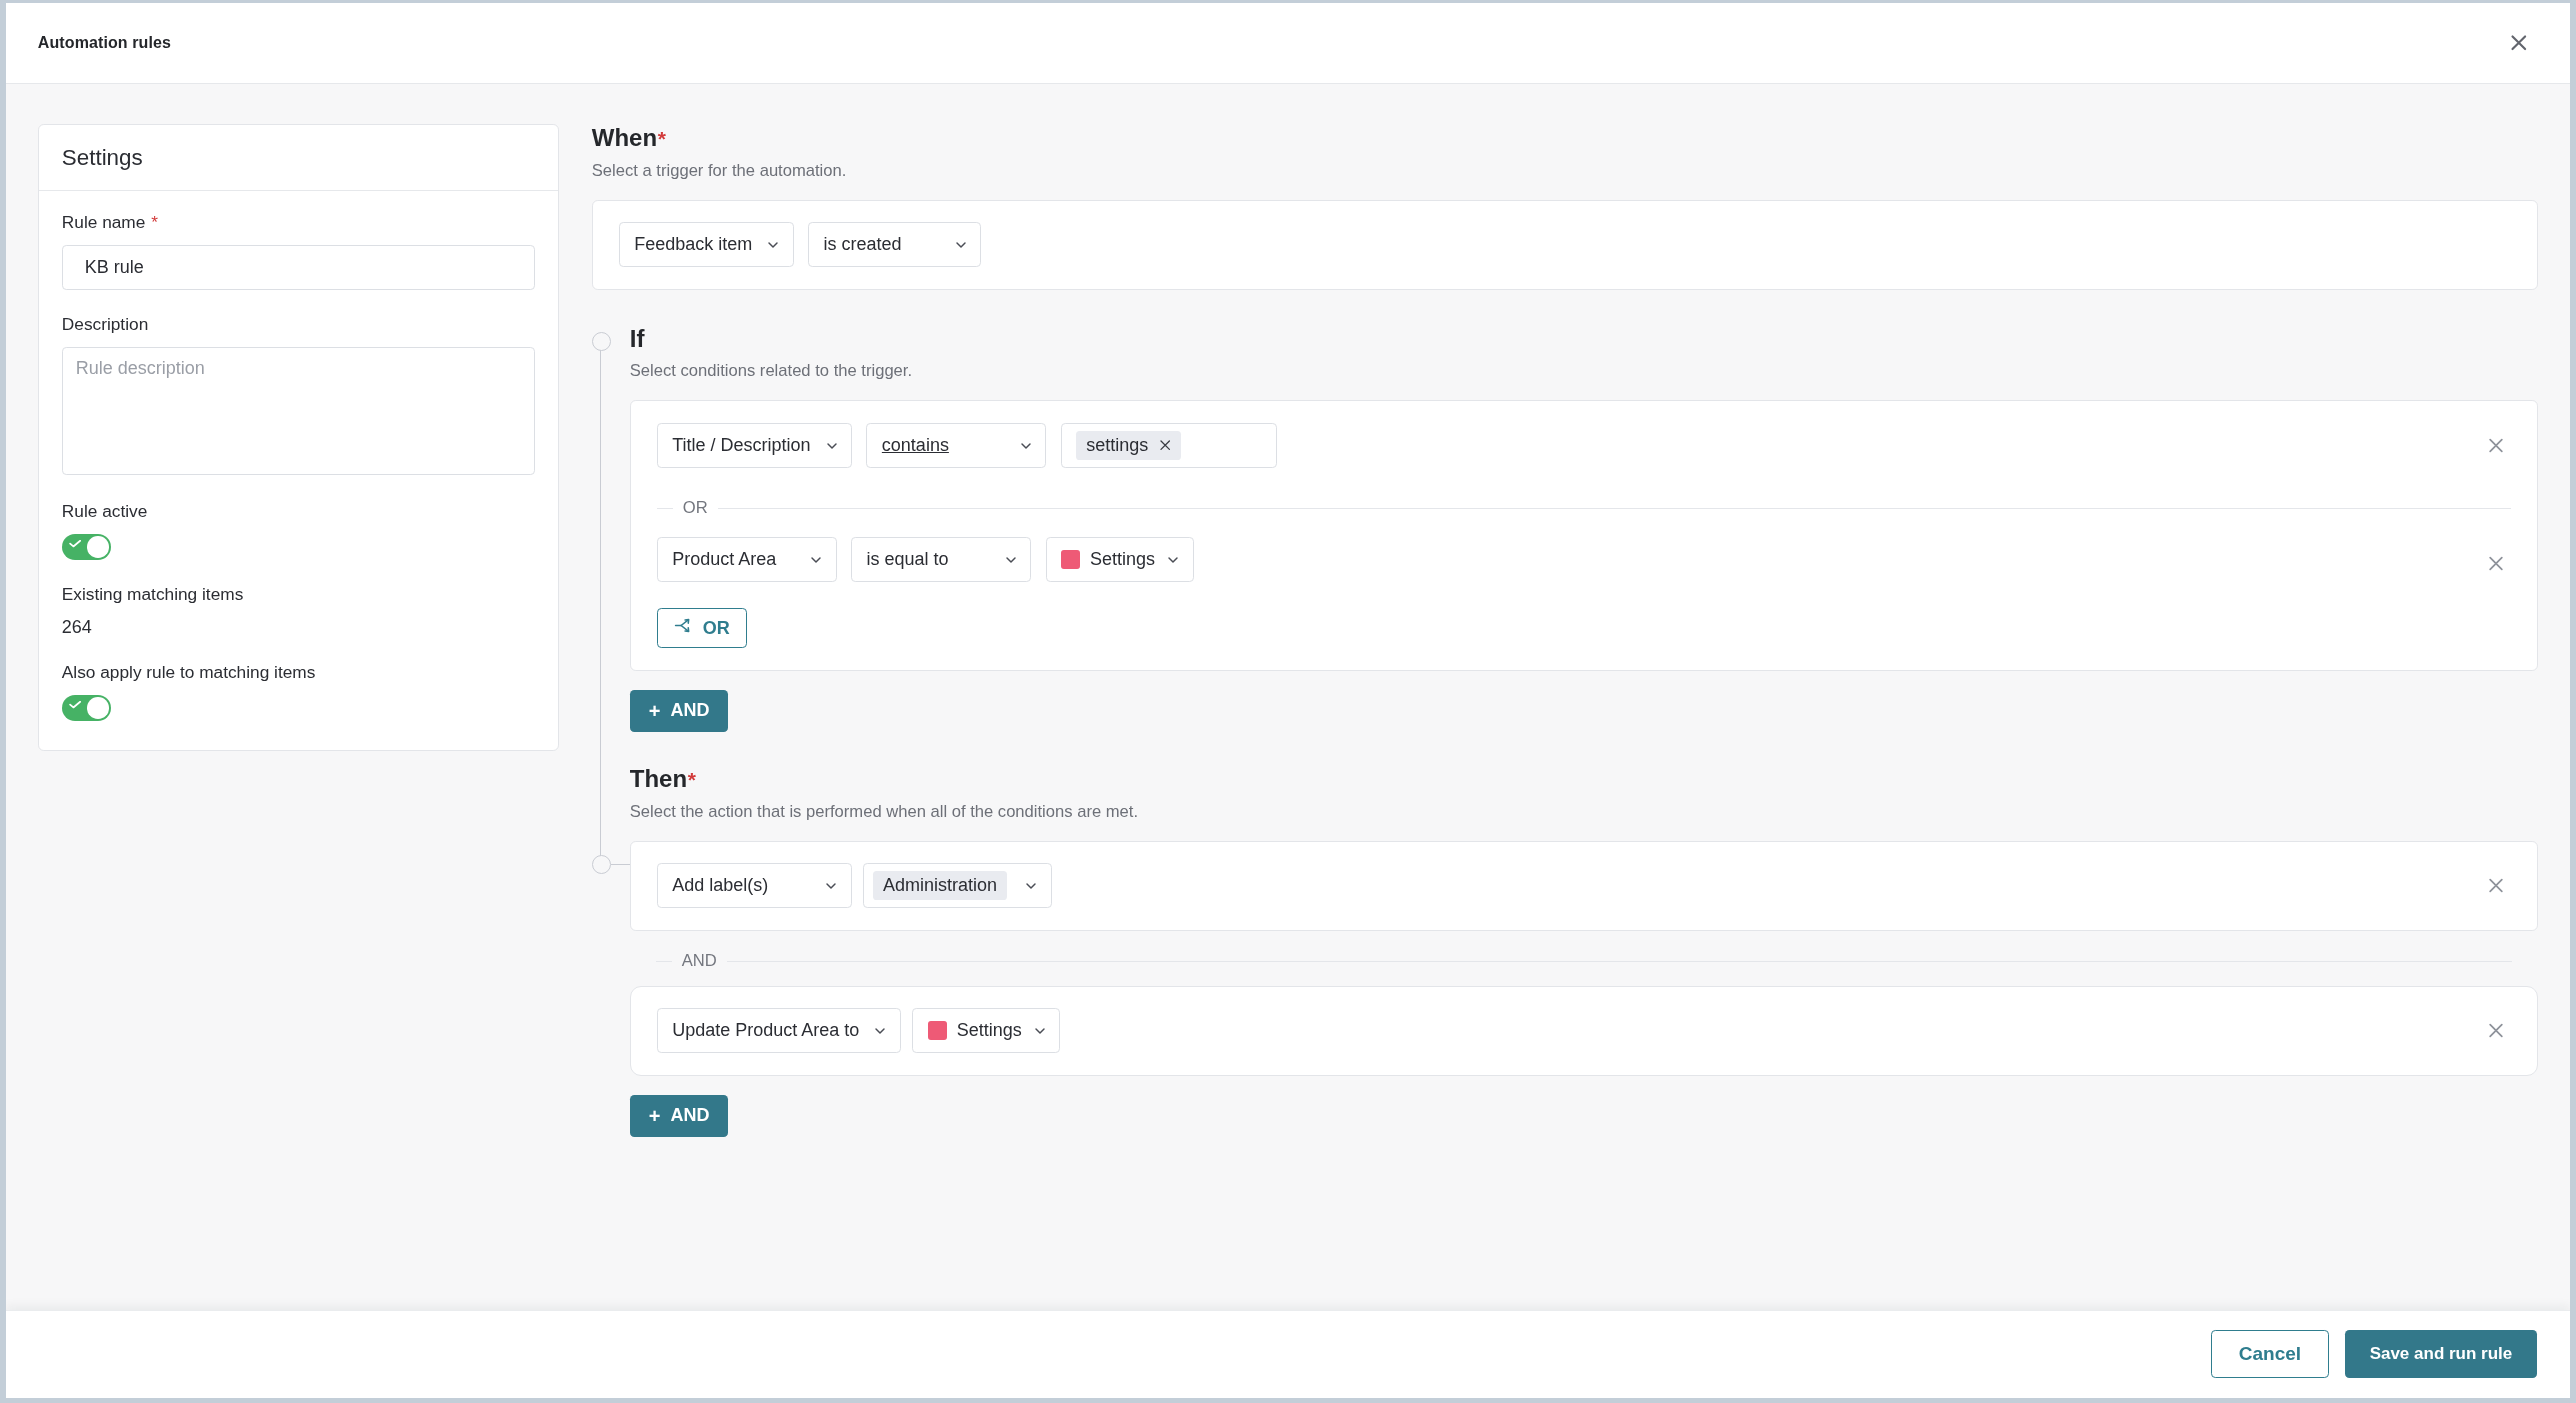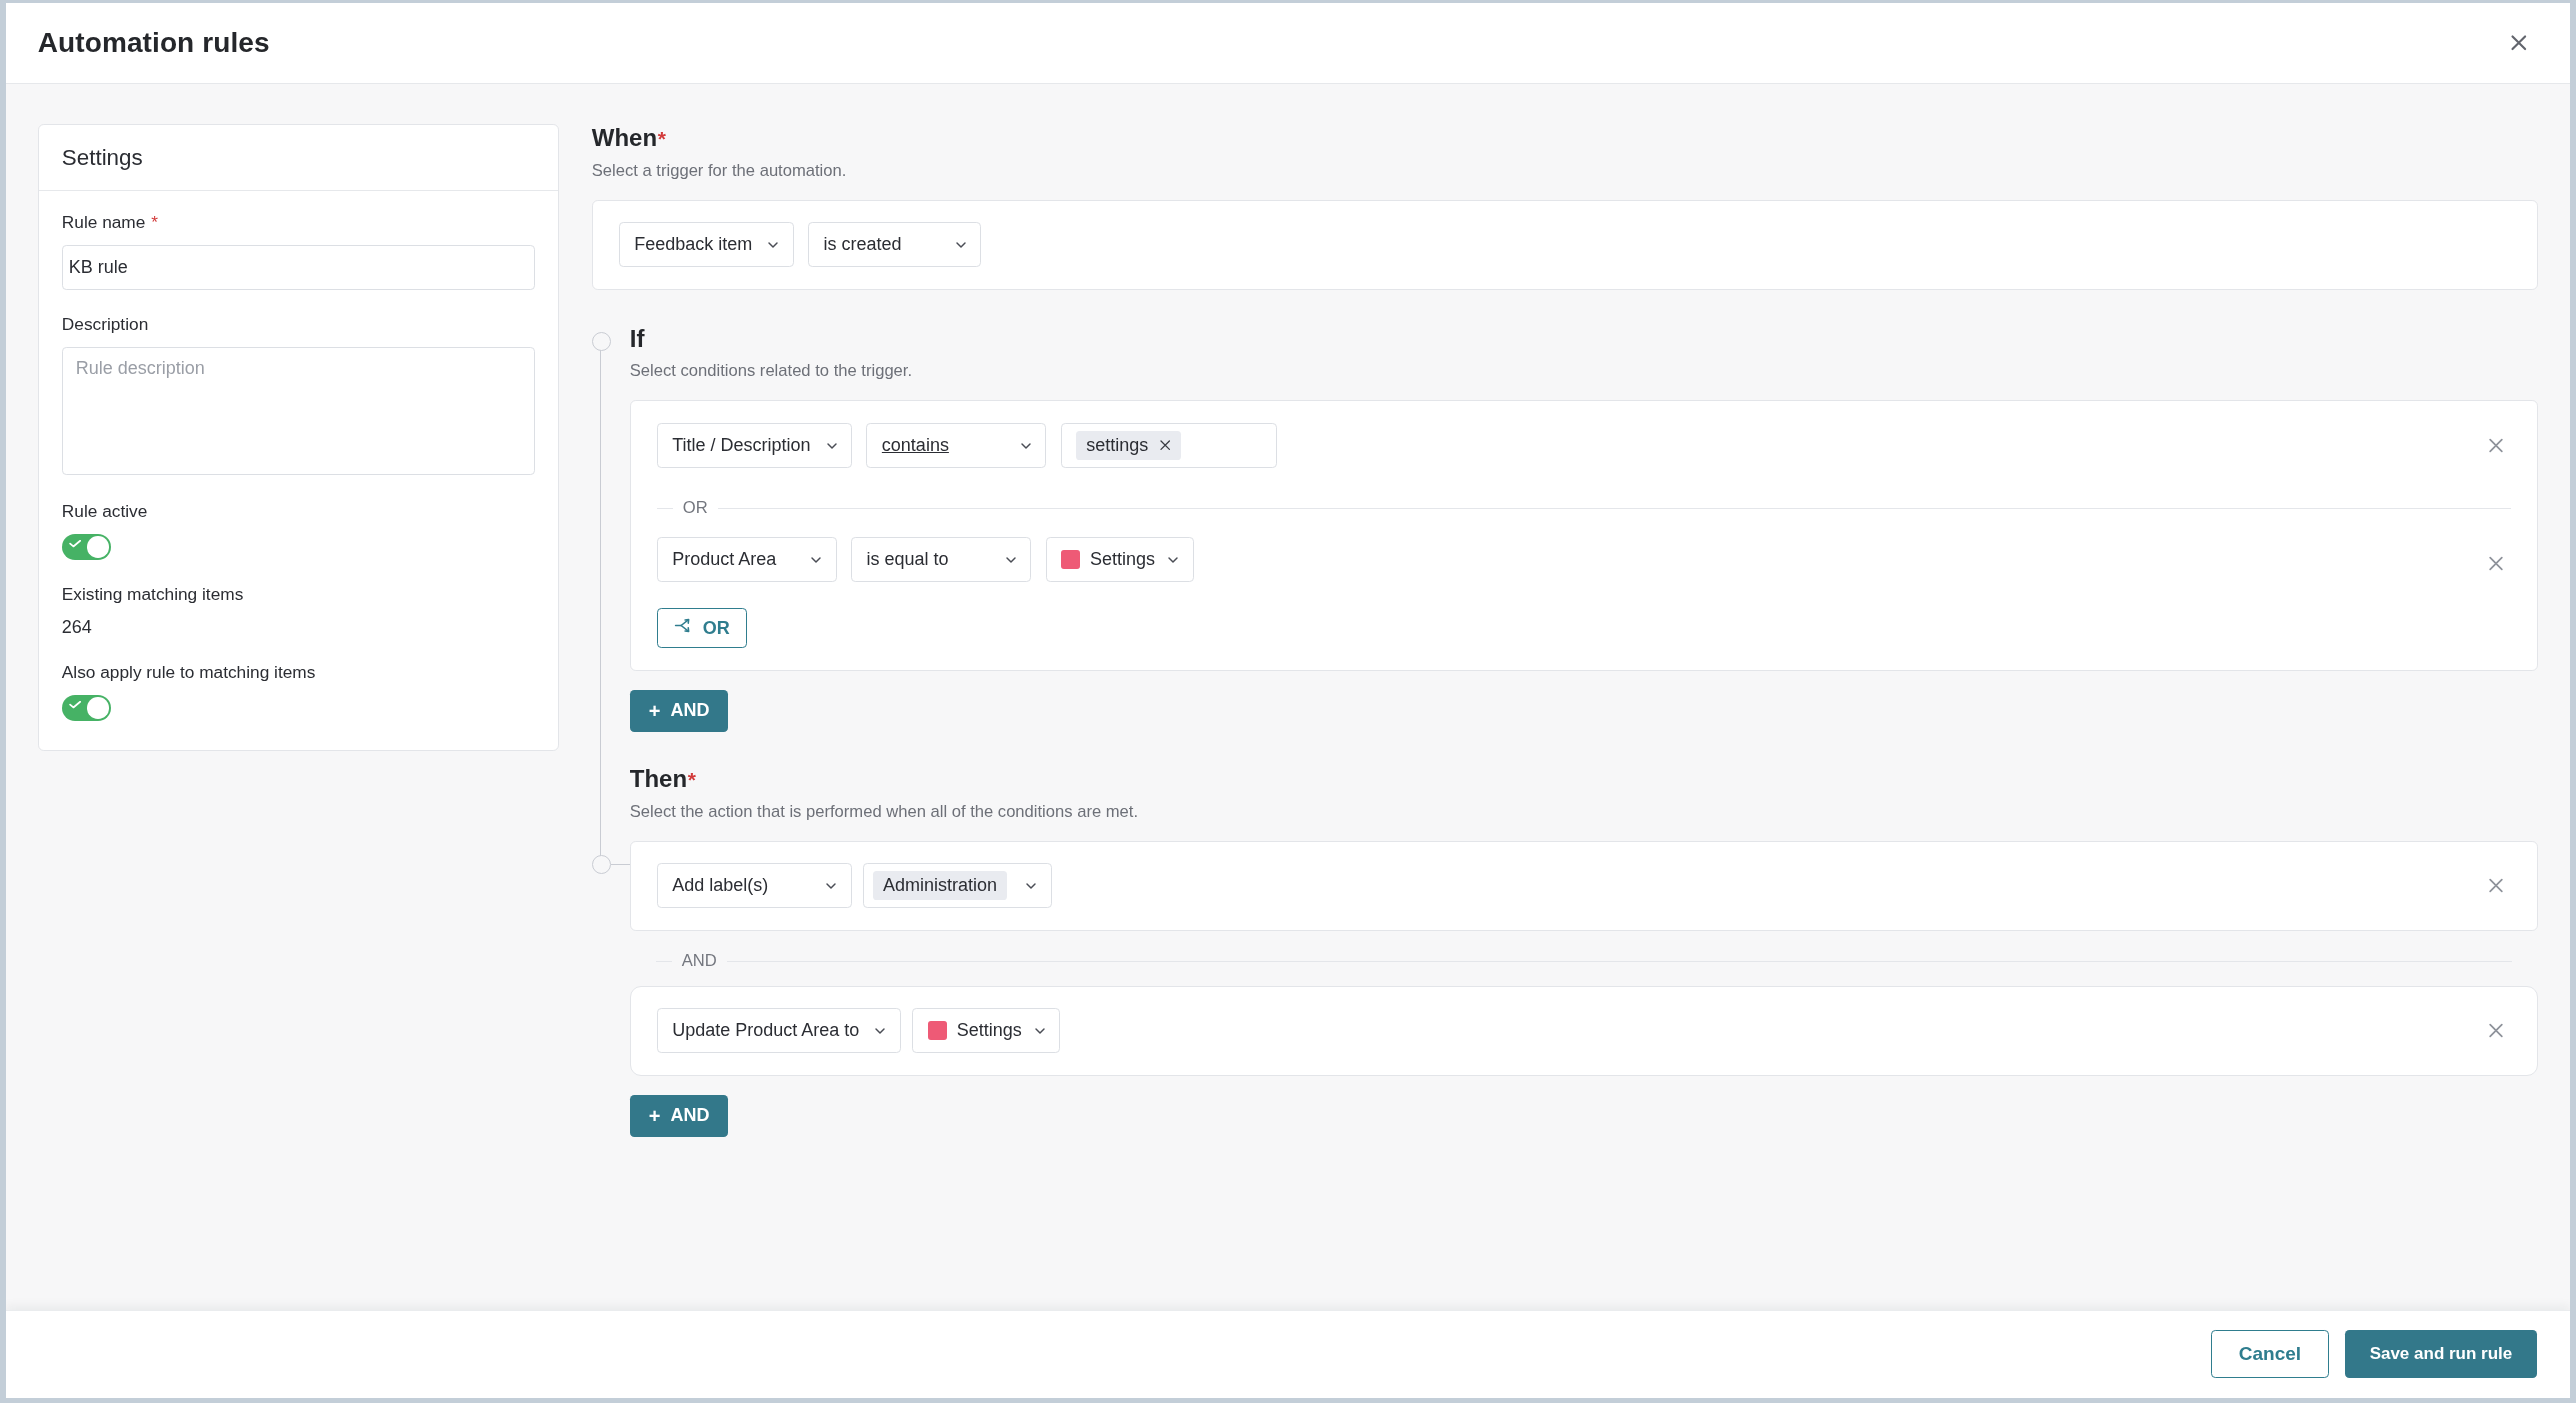--- a/index.html
+++ b/index.html
@@ -21,21 +21,21 @@
 
   
   .header {
     height: 81px; flex: 0 0 81px;
     background: #ffffff;
     display: flex; align-items: center;
     padding: 0 32px 0 32px;
     border-bottom: 0.7px solid #e6e8eb;
   }
   .header-title {
-    font-size: 28px; font-weight: bold; color: #25272b;
+    font-size: 16px; font-weight: bold; color: #25272b;
     letter-spacing: 0.1px;
   }
   .header-spacer { flex: 1 1 auto; }
   .close-btn {
     width: 39px; height: 39px;
     display: flex; align-items: center; justify-content: center;
     cursor: pointer; color: #62656d;
   }
   .close-btn svg { display: block; }
 
@@ -65,21 +65,21 @@
     font-size: 17.3px; font-weight: normal; color: #2b2d33;
     margin-bottom: 11.5px; display: flex; align-items: flex-end; gap: 5.8px;
   }
   .req { color: #d23b3b; font-size: 17.3px; }
   .text-input {
     width: 100%; height: 45px;
     border: 0.7px solid #dcdfe4; border-radius: 4.3px;
     background: #fff;
     font-family: "Liberation Sans", sans-serif;
     font-size: 18px; color: #2b2d33;
-    padding: 0 6px;
+    padding: 0 22px;
     outline: none;
   }
   .textarea {
     width: 100%; height: 128px;
     border: 0.7px solid #dcdfe4; border-radius: 4.3px;
     background: #fff; resize: none;
     font-family: "Liberation Sans", sans-serif;
     font-size: 18px; color: #1d4ed8;
     padding: 10px 13px; outline: none;
   }

